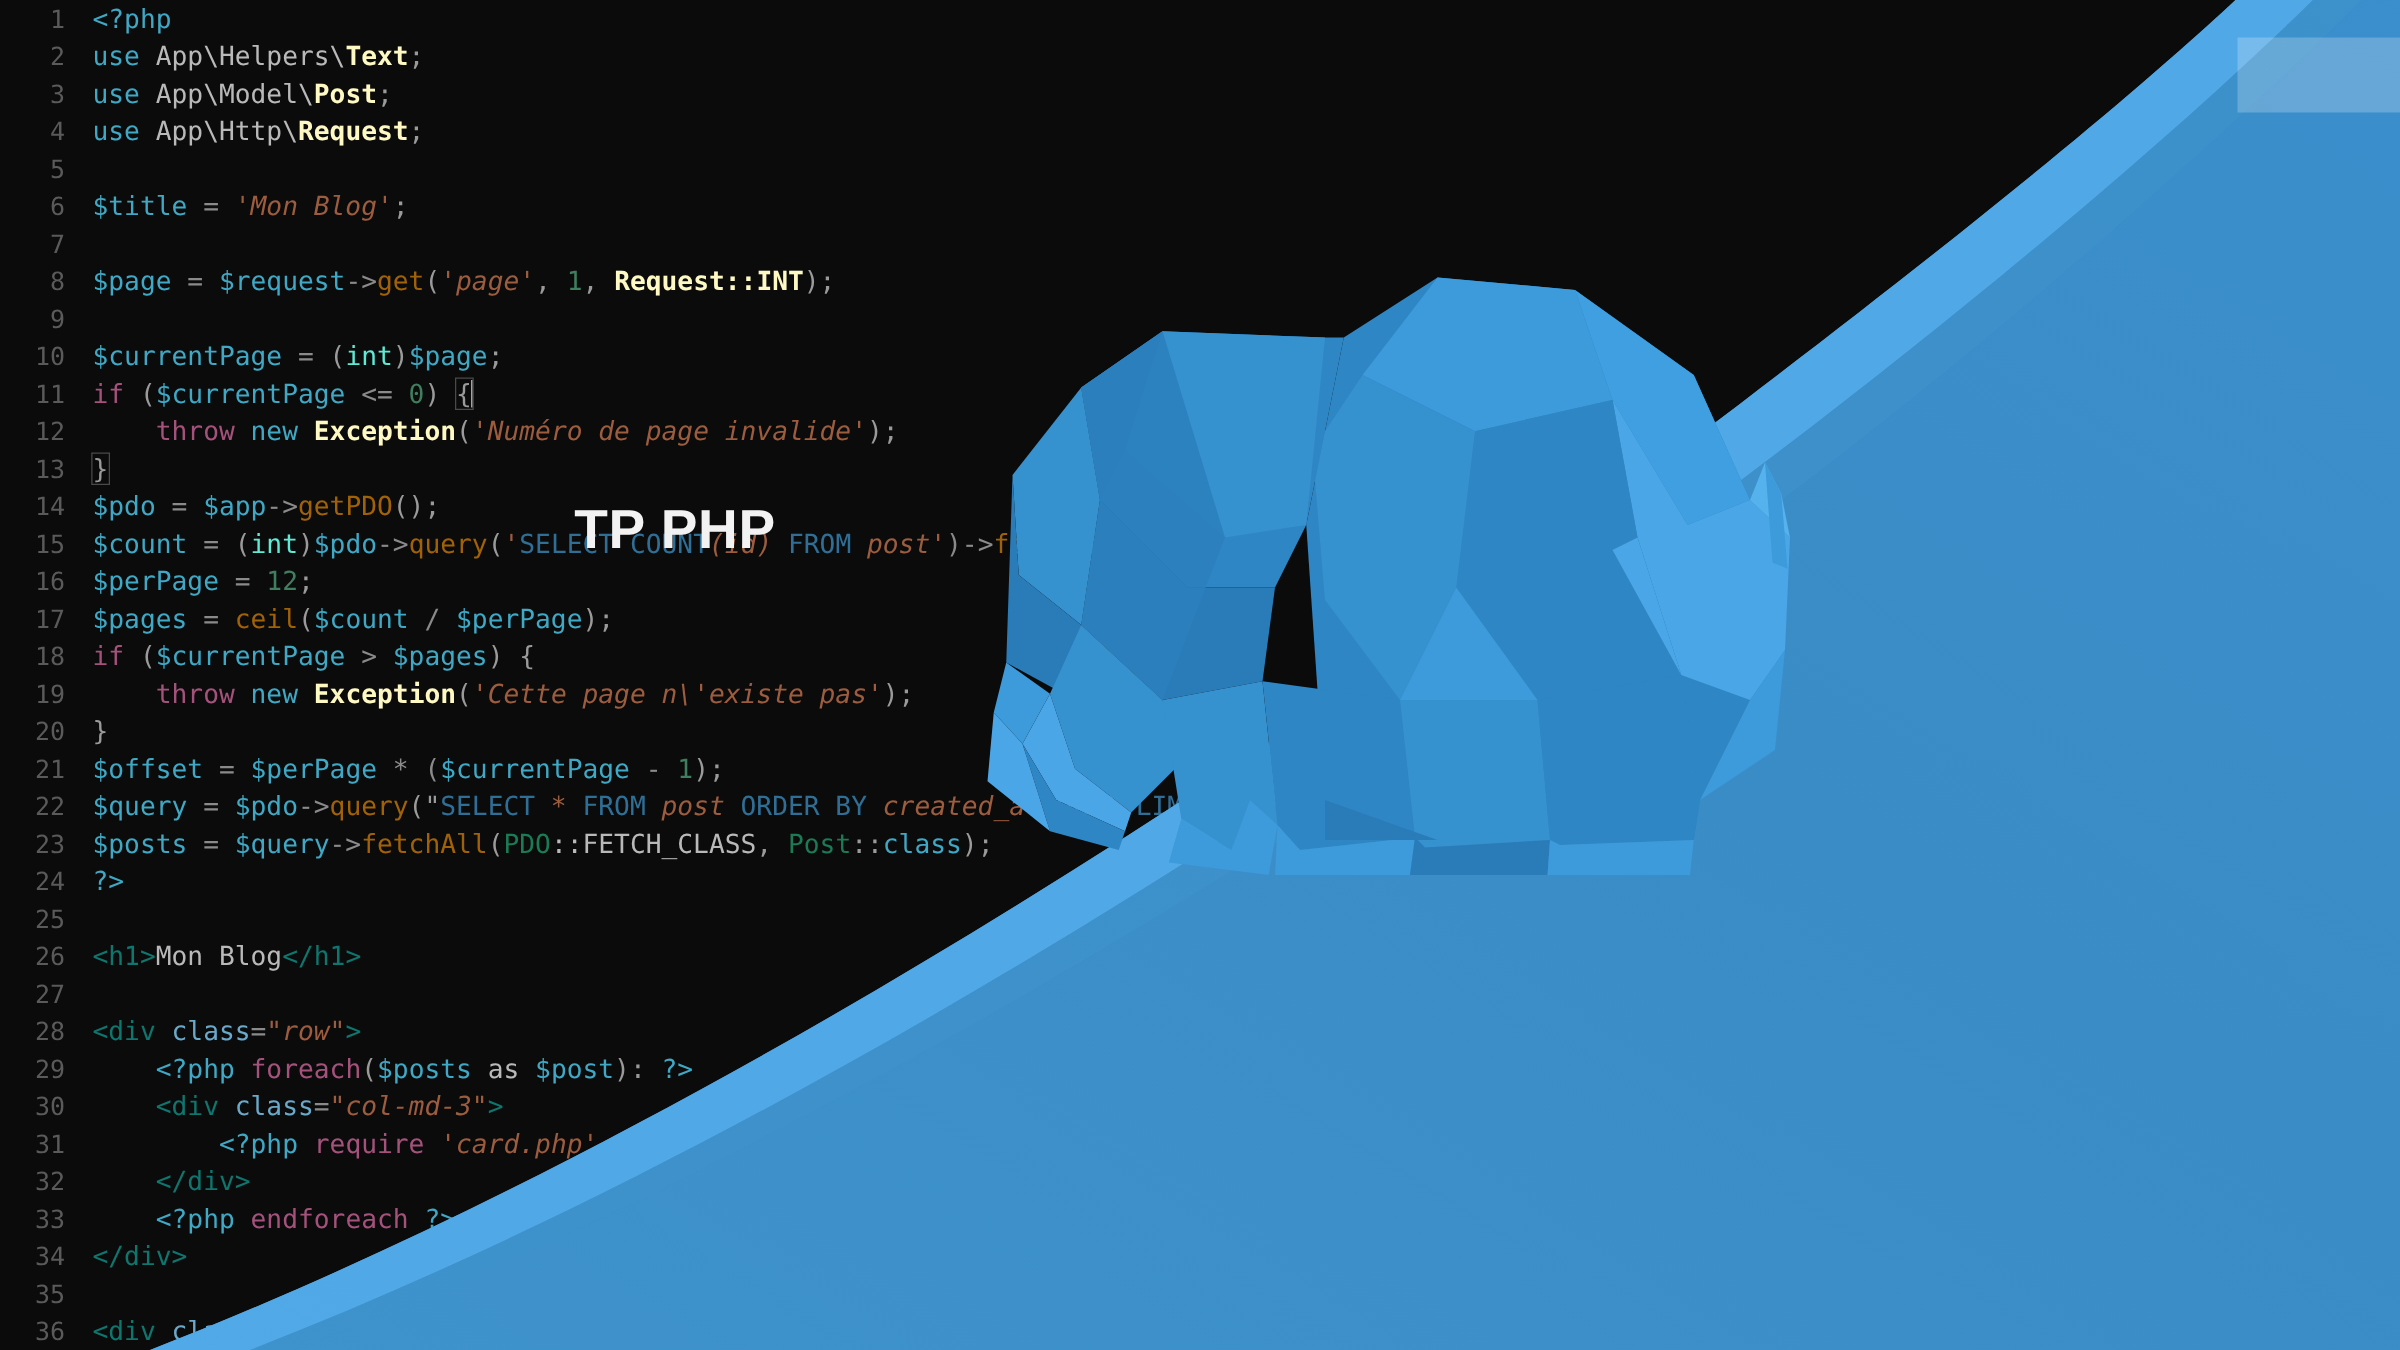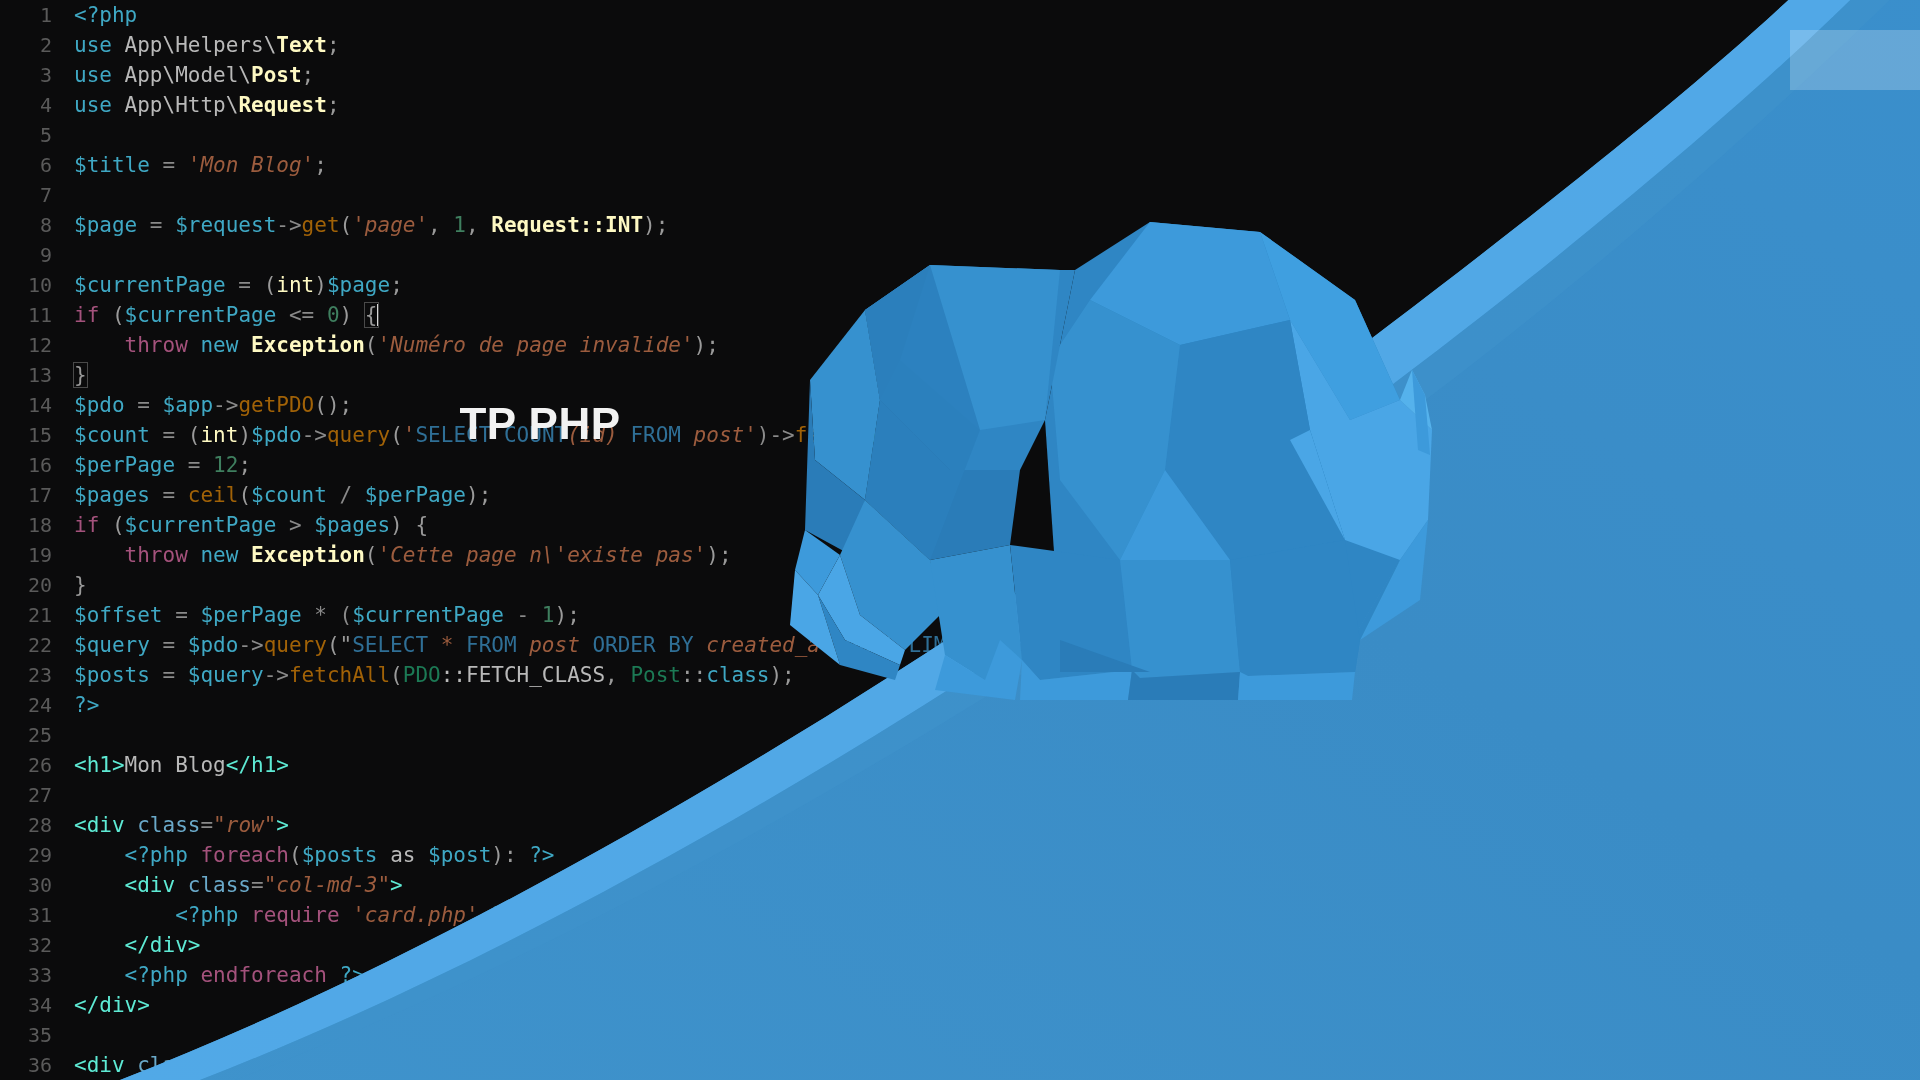--- a/index.html
+++ b/index.html
@@ -23,23 +23,23 @@
 
   
   .t-var {color:#3fa8c4;}
   .t-kw  {color:#a4527c;}
   .t-cls {color:#fef9c3;font-weight:bold;}
   .t-str {color:#9c5c3e;font-style:italic;}
   .t-num {color:#3f7f5f;}
   .t-fn  {color:#a16207;}
   .t-op  {color:#8a8a8a;}
   .t-punc{color:#9a9a9a;}
-  .t-tag {color:#5eead4;}
+  .t-tag {color:#0f766e;}
   .t-attr{color:#6aa9c9;}
-  .t-cast{color:#fef9c3;}
+  .t-cast{color:#5eead4;}
   .t-php {color:#3fa8c4;}
   .t-plain{color:#b9b9b9;}
   .t-sql {color:#2f6f96;}
   .t-const{color:#1c7a55;}
   .cursor{display:inline-block;width:1px;height:22px;background:#d8d8d8;vertical-align:-4px;margin-left:-1px;}
   .brace-hl{outline:1px solid #4a4a4a;}
 
   
   .graphic{position:absolute;left:0;top:0;width:1920px;height:1080px;z-index:2;pointer-events:none;}
 

